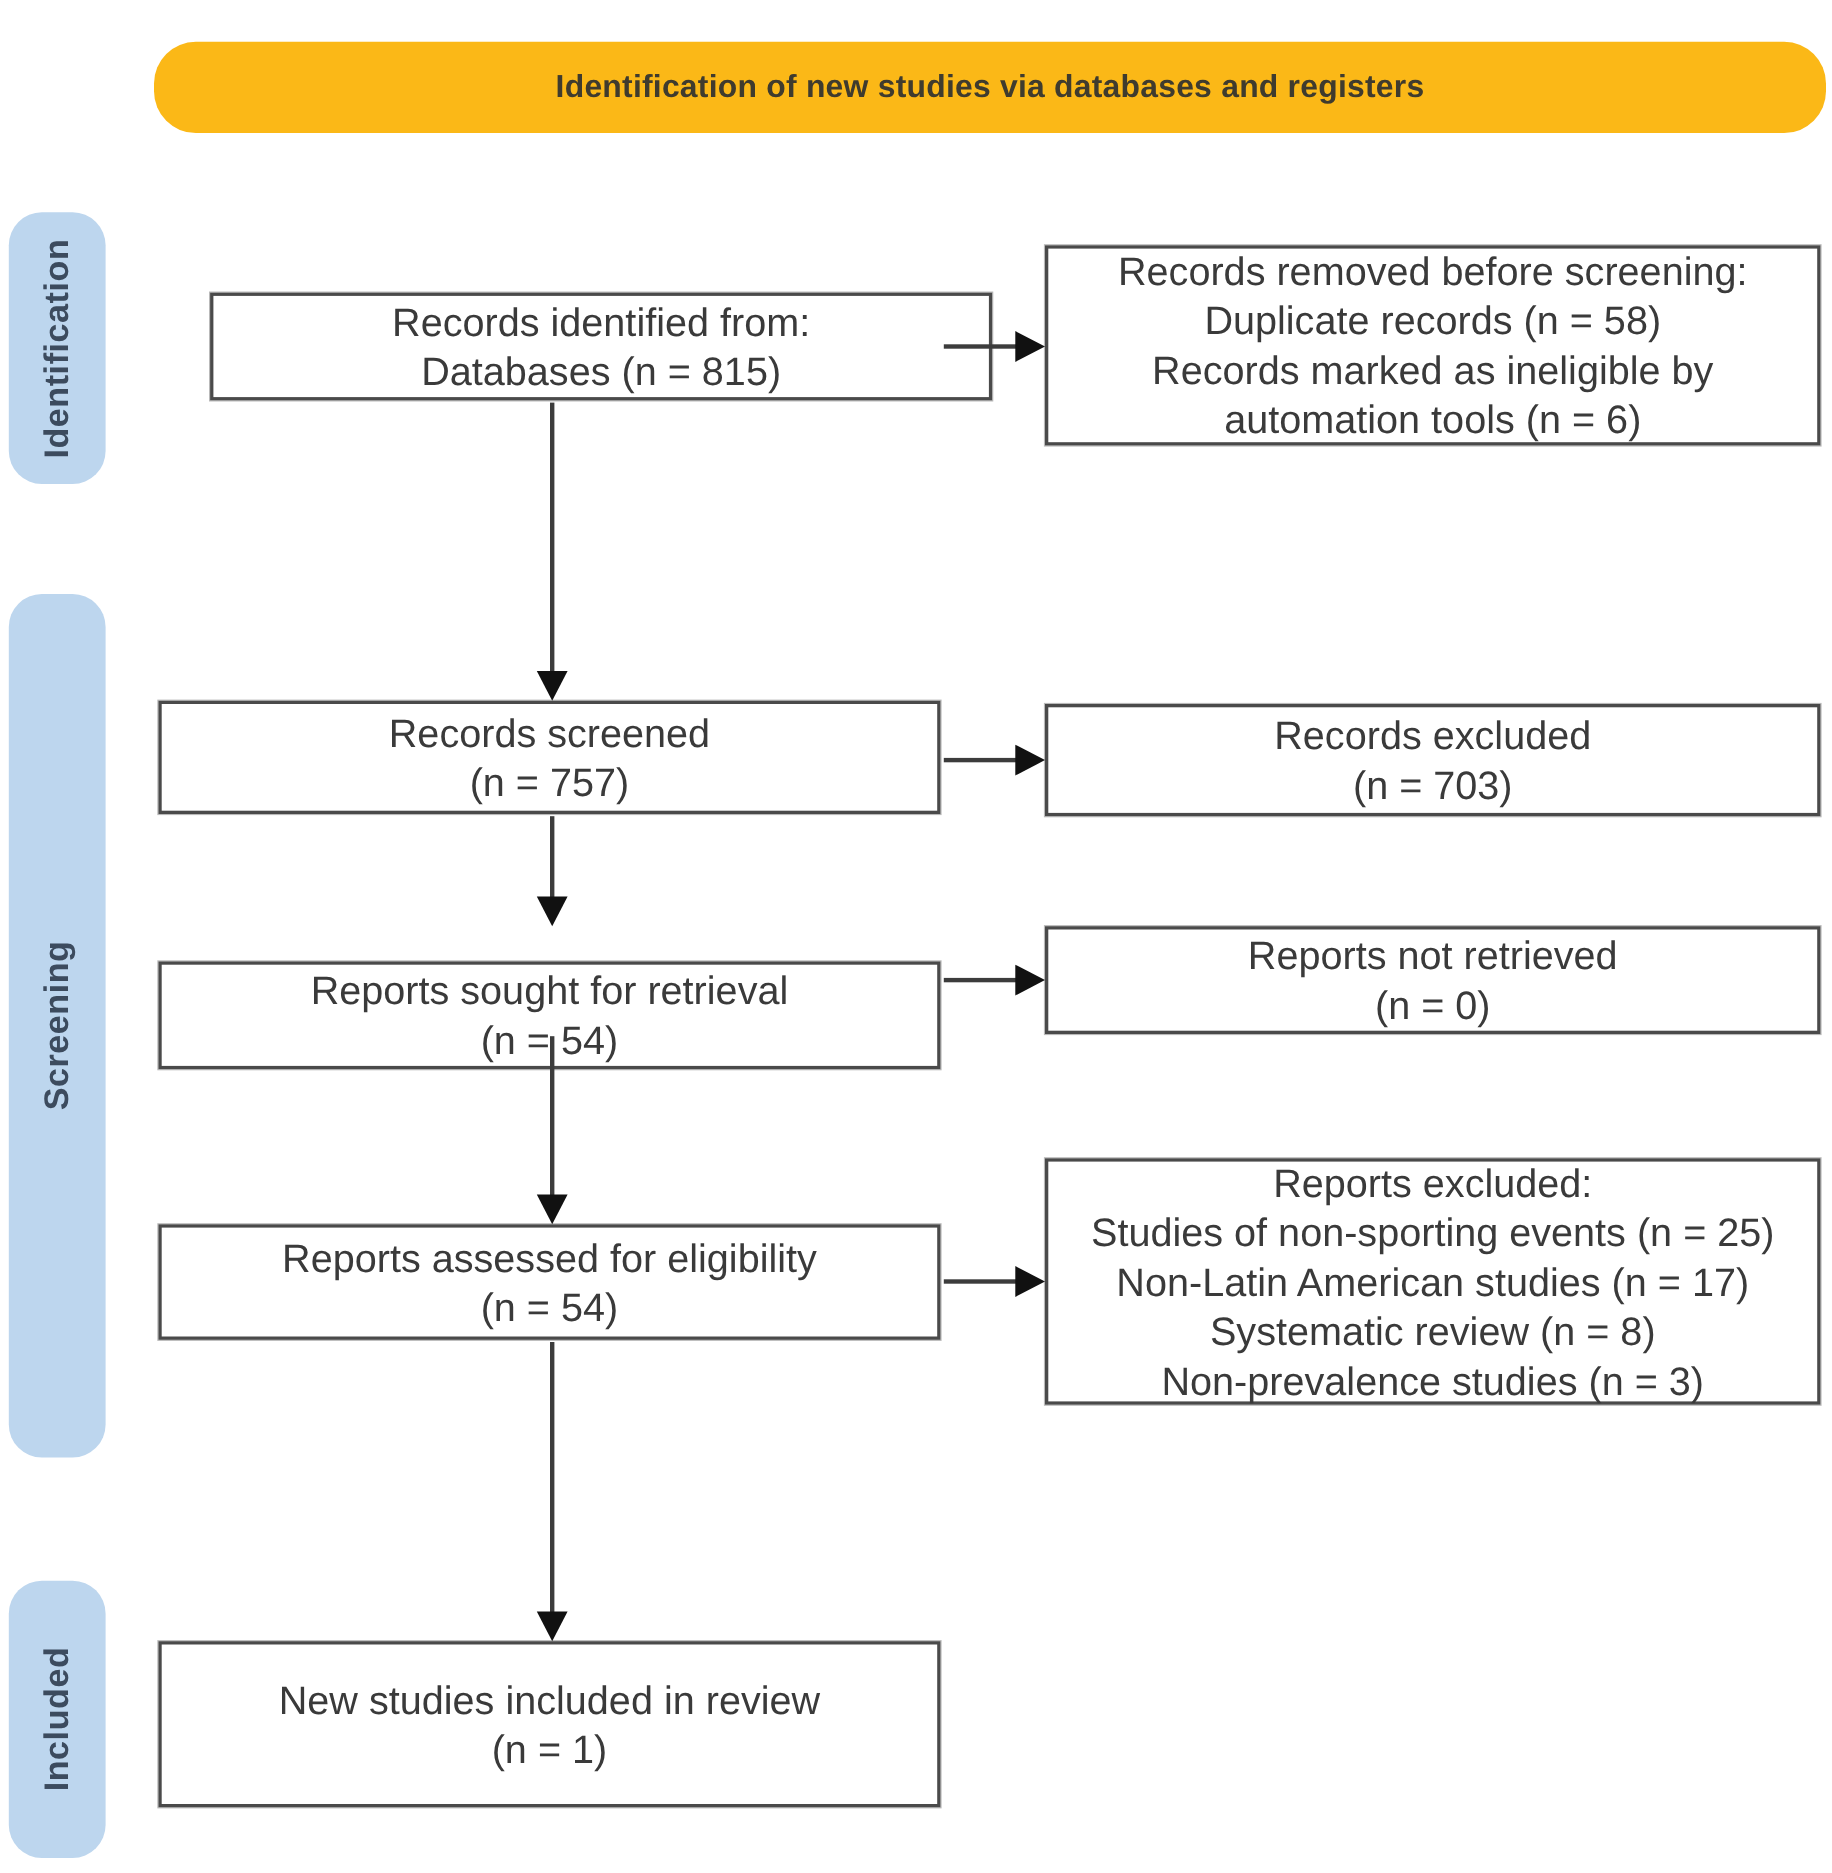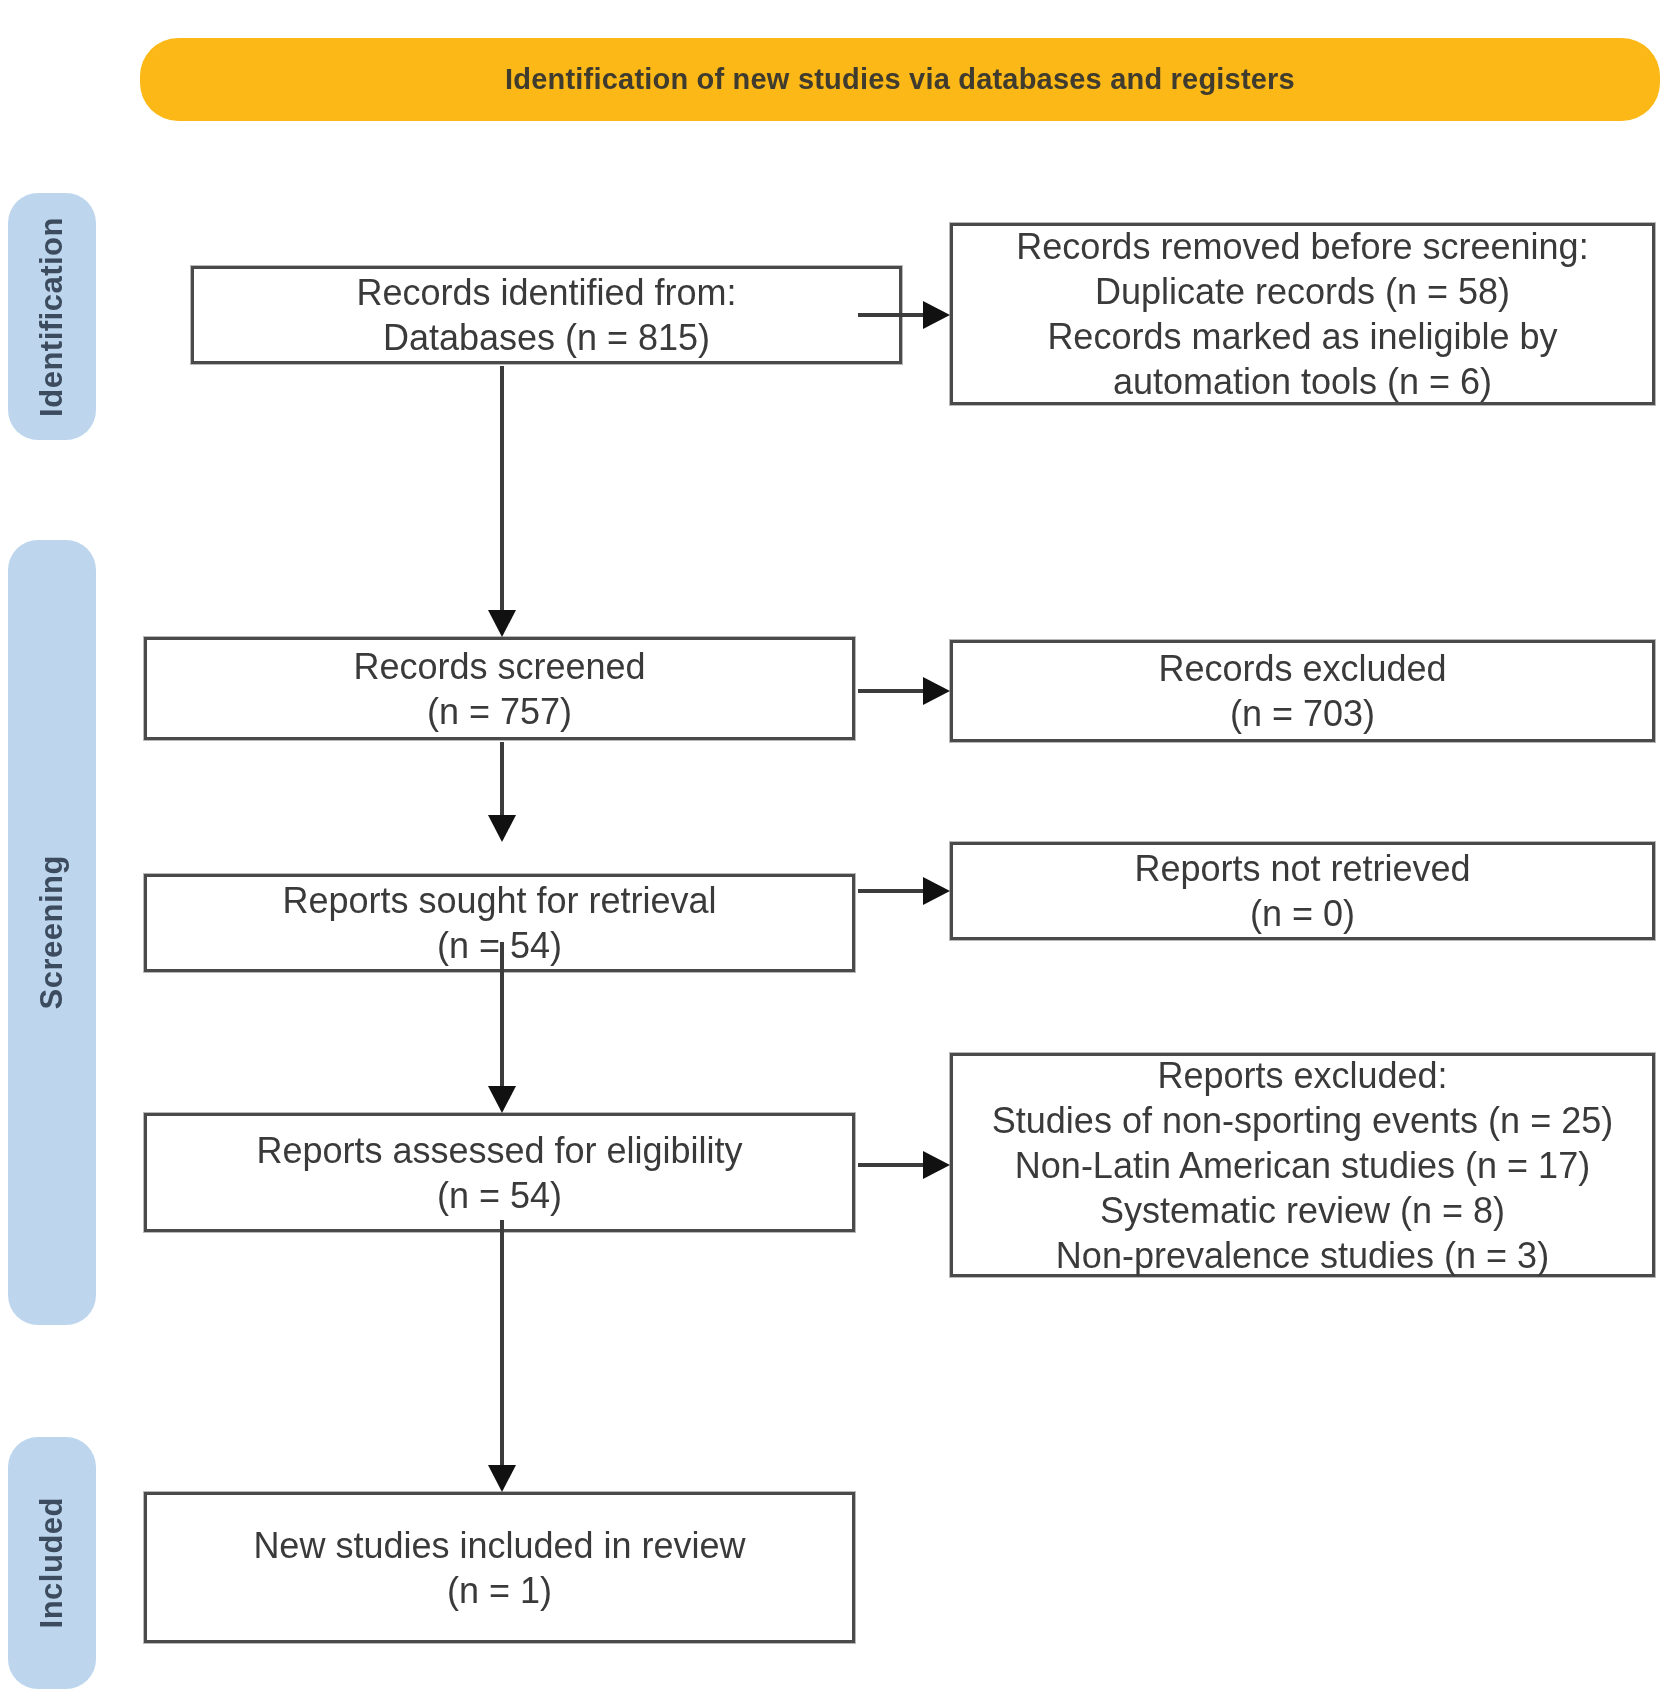--- a/index.html
+++ b/index.html
@@ -90,21 +90,21 @@
 <div class="box col-main" style="top:637px;height:103px;">
   <div>Records screened</div>
   <div>(n = 757)</div>
 </div>
 
 <div class="box col-main" style="top:842px;height:98px;margin-top:32px;">
   <div>Reports sought for retrieval</div>
   <div>(n = 54)</div>
 </div>
 
-<div class="box col-main" style="top:1113px;height:119px;">
+<div class="box col-main" style="top:1113px;height:105px;">
   <div>Reports assessed for eligibility</div>
   <div>(n = 54)</div>
 </div>
 
 <div class="box col-main" style="top:1492px;height:151px;">
   <div>New studies included in review</div>
   <div>(n = 1)</div>
 </div>
 
 <div class="box col-side" style="top:223px;height:182px;">

